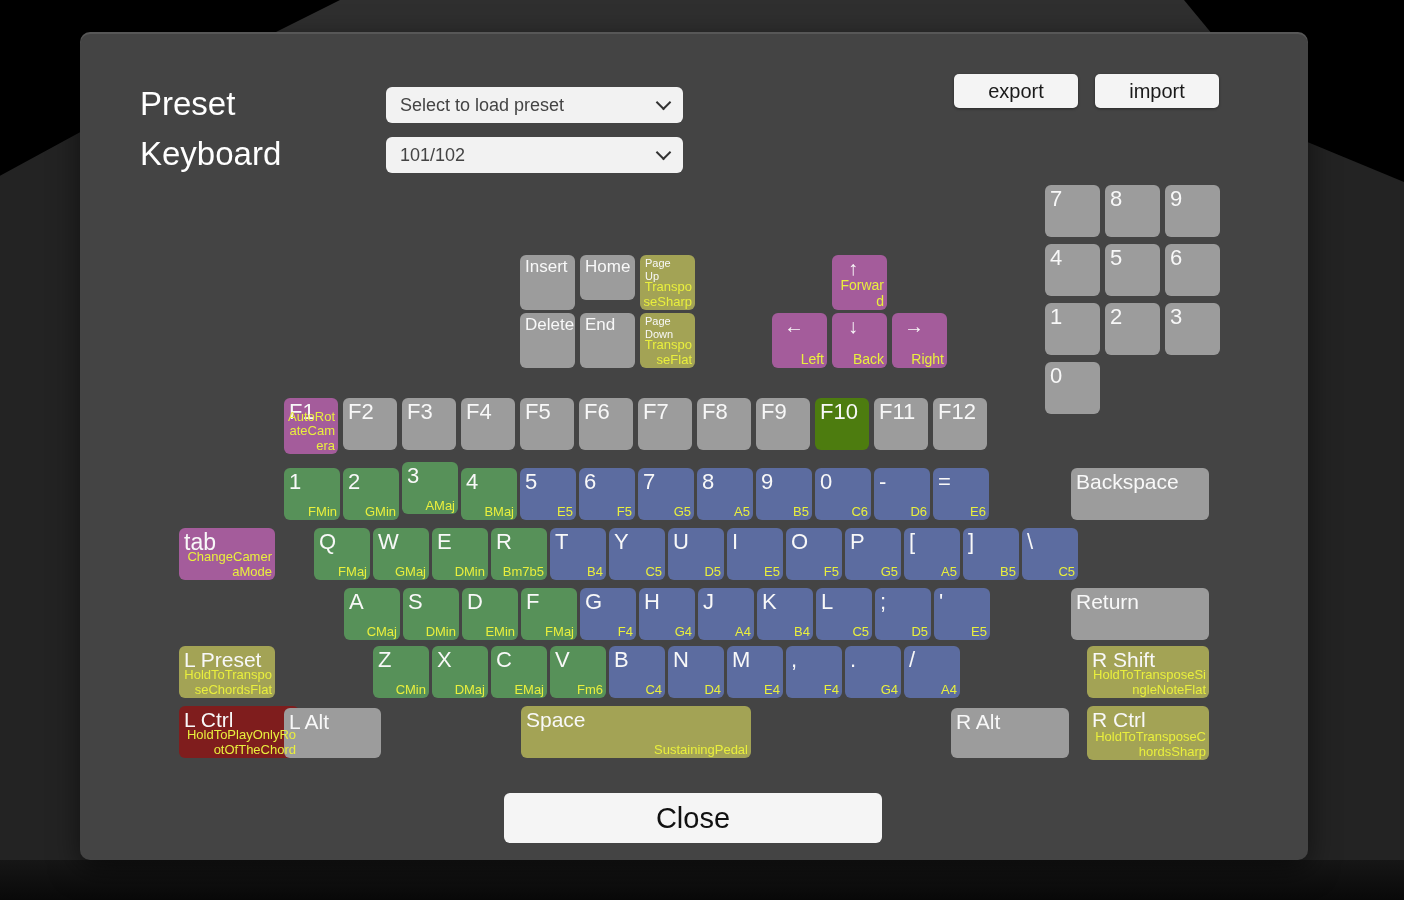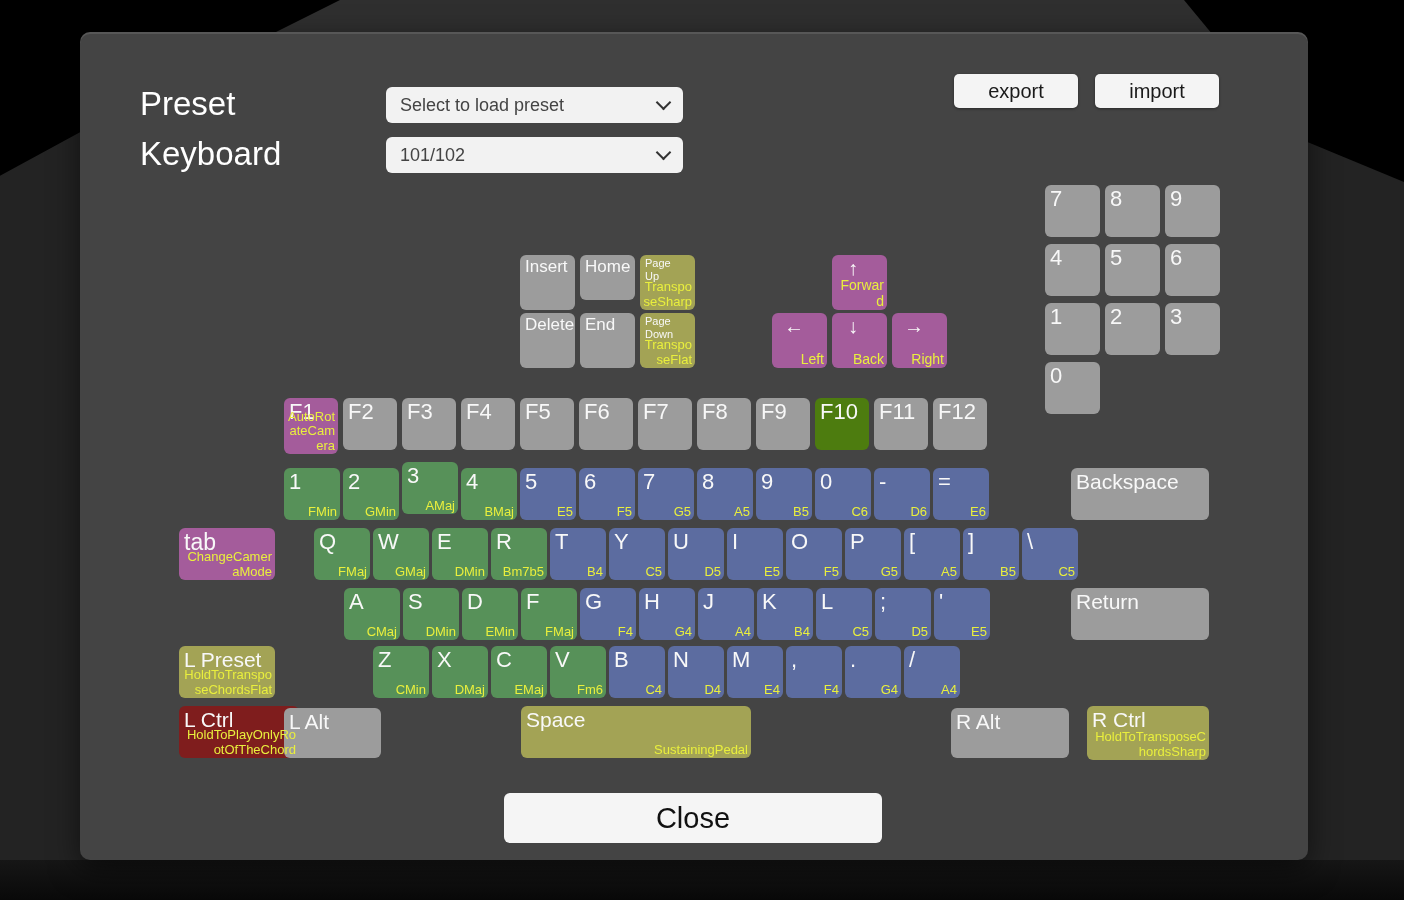--- a/index.html
+++ b/index.html
@@ -358,20 +358,24 @@
       <span class="key-sub" style="color: rgb(233, 239, 61);">F4</span>
     </div>
     <div class="key" style="left: 845px; top: 646px; width: 56px; height: 52px; background: rgb(92, 108, 160); color: rgb(248, 248, 248);">
       <span class="key-label">.</span>
       <span class="key-sub" style="color: rgb(233, 239, 61);">G4</span>
     </div>
     <div class="key" style="left: 904px; top: 646px; width: 56px; height: 52px; background: rgb(92, 108, 160); color: rgb(248, 248, 248);">
       <span class="key-label">/</span>
       <span class="key-sub" style="color: rgb(233, 239, 61);">A4</span>
     </div>
+    <div class="key" style="left: 1087px; top: 646px; width: 122px; height: 52px; background: rgb(163, 163, 85); color: rgb(248, 248, 248);">
+      <span class="key-label" style="font-size: 21px;">R Shift</span>
+      <span class="key-sub" style="color: rgb(233, 239, 61);">HoldToTransposeSingleNoteFlat</span>
+    </div>
     <div class="key" style="left: 179px; top: 706px; width: 96px; height: 52px; background: #7f1d1d; color: rgb(248, 248, 248); padding-left: 24px;">
       <span class="key-label" style="font-size: 21px;">L Ctrl</span>
       <span class="key-sub" style="color: rgb(233, 239, 61);">HoldToPlayOnlyRootOfTheChord</span>
     </div>
     <div class="key" style="left: 284px; top: 708px; width: 97px; height: 50px; background: rgb(156, 156, 156); color: rgb(248, 248, 248);">
       <span class="key-label" style="font-size: 21px;">L Alt</span>
     </div>
     <div class="key" style="left: 521px; top: 706px; width: 230px; height: 52px; background: rgb(163, 163, 85); color: rgb(248, 248, 248);">
       <span class="key-label" style="font-size: 21px;">Space</span>
       <span class="key-sub" style="color: rgb(233, 239, 61);">SustainingPedal</span>

